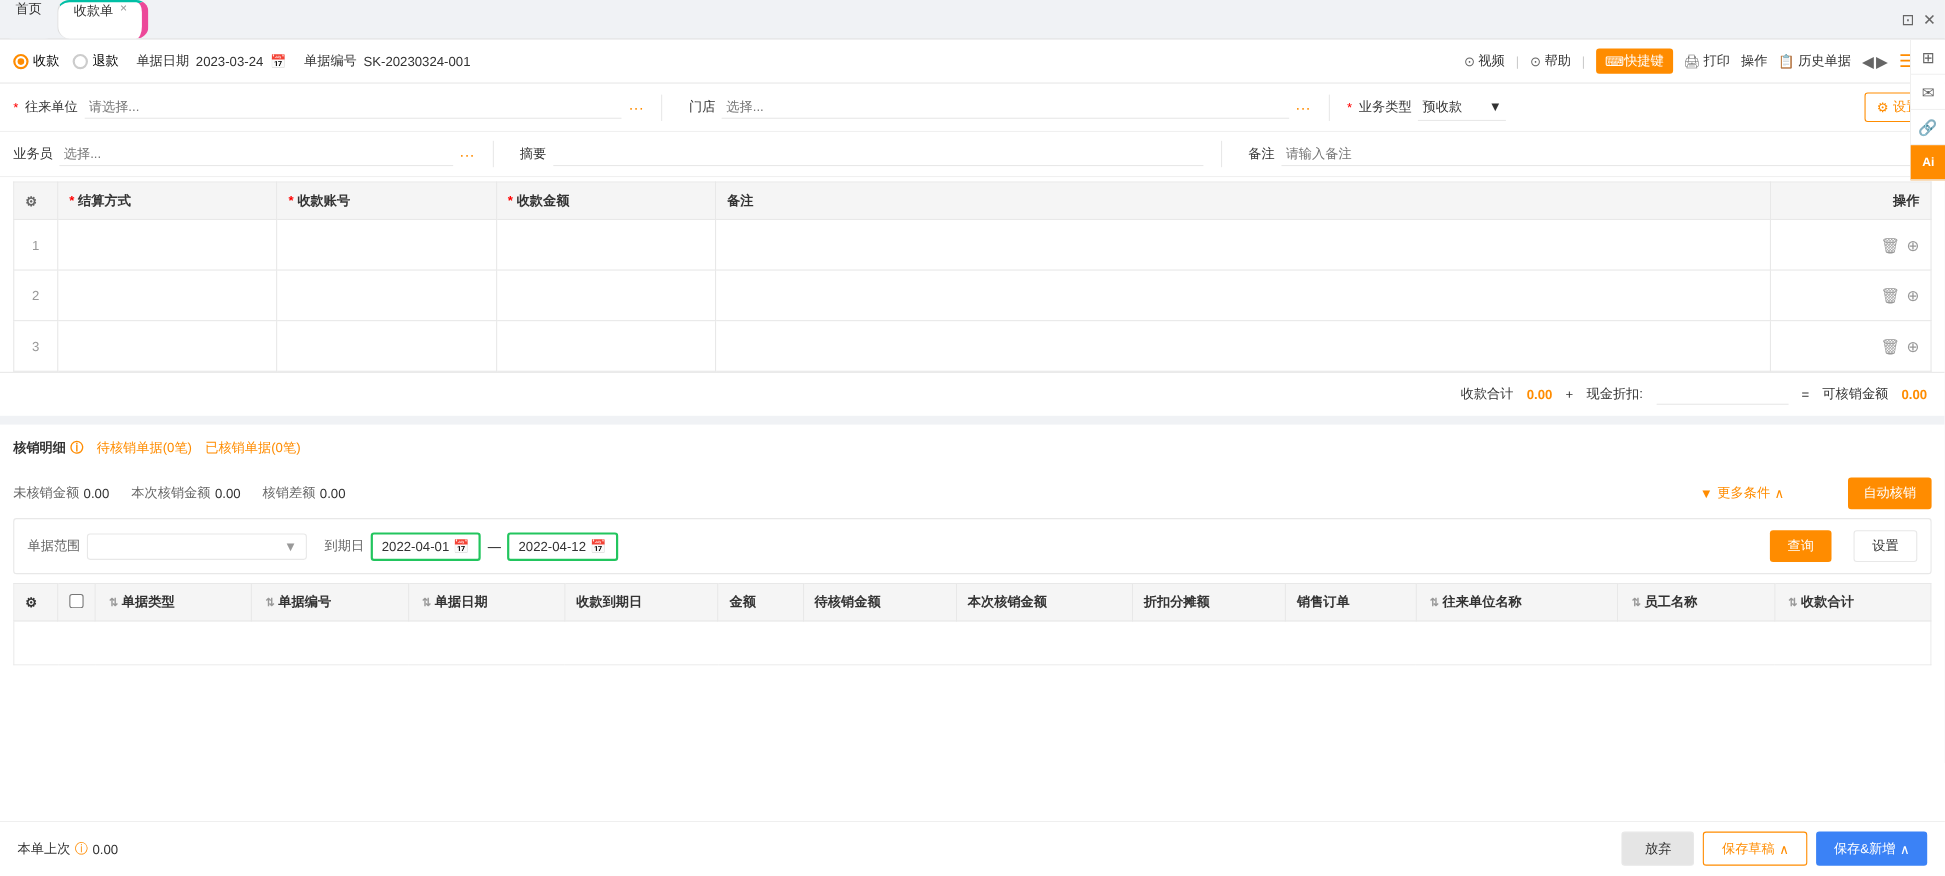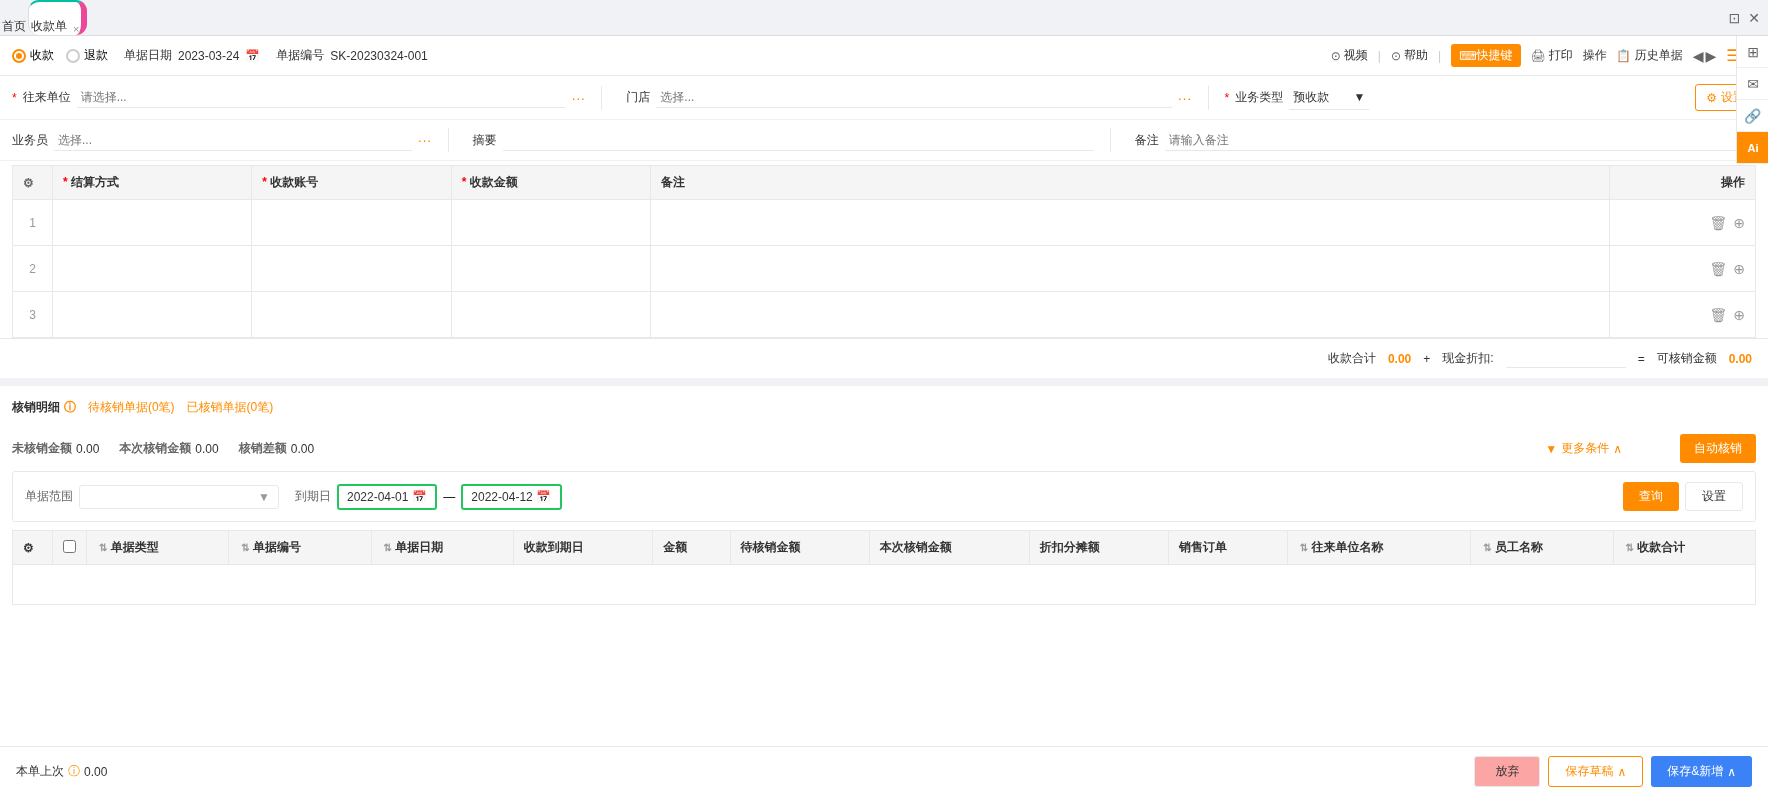--- a/index.html
+++ b/index.html
@@ -7,22 +7,22 @@
 
     
     .tab-bar {
       display: flex;
       align-items: center;
       background: #f0f2f5;
       height: 36px;
       border-bottom: 1px solid #ddd;
     }
     .tab-item {
-      display: flex; align-items: flex-end;
-      padding: 0 2px;
+      display: flex; align-items: flex-start;
+      padding: 0 14px;
       height: 100%;
       cursor: pointer;
       font-size: 13px;
       color: #333;
       border-radius: 11px;
     }
     .tab-item.home {
       background: #f0f2f5;
       color: #333;
     }
@@ -189,21 +189,21 @@
       color: #ff8c00; cursor: pointer; font-size: 12px;
     }
 
     
     .stats-row {
       display: flex; align-items: center; gap: 20px;
       padding: 8px 0;
       font-size: 12px; color: #333;
     }
     .stats-row .stat-item { display: flex; align-items: center; gap: 4px; }
-    .stats-row .stat-label { color: #666; font-weight: bold; }
+    .stats-row .stat-label { color: #666; }
     .stats-row .stat-value { color: #333; }
 
     
     .query-bar {
       display: flex; align-items: center; justify-content: flex-end;
       padding: 8px 0;
       gap: 10px;
     }
     .more-filter { display: flex; align-items: center; gap: 4px; color: #ff8c00; cursor: pointer; }
     .auto-verif-btn {
@@ -228,21 +228,21 @@
       border-radius: 3px; min-width: 200px; cursor: pointer;
       color: #999;
     }
     .filter-date {
       display: flex; align-items: center; gap: 4px;
       border: 2px solid #22c55e; padding: 4px 8px;
       border-radius: 3px; color: #333; cursor: pointer;
     }
     .filter-date .cal-icon { color: #ff8c00; }
     .date-range { display: flex; align-items: center; gap: 6px; }
-    .filter-right { margin-left: auto; display: flex; gap: 6px; }
+    .filter-right { margin-left: auto; display: flex; gap: 20px; }
     .query-btn {
       background: #ff8c00; color: #fff;
       border: none; padding: 5px 16px; border-radius: 3px; cursor: pointer;
     }
     .settings-filter-btn {
       border: 1px solid #e8e8e8; background: #fff;
       padding: 5px 16px; border-radius: 3px; cursor: pointer; color: #333;
     }
 
     
@@ -265,21 +265,21 @@
       display: flex; align-items: center;
       background: #fff;
       border-top: 1px solid #e8e8e8;
       padding: 10px 16px;
       height: 50px;
       z-index: 100;
     }
     .footer-left { display: flex; align-items: center; gap: 4px; color: #333; }
     .footer-right { margin-left: auto; display: flex; gap: 8px; }
     .btn-abandon {
-      border: 1px solid #e8e8e8; background: #fca5a5;
+      border: 1px solid #e8e8e8; background: #e5e5e5;
       padding: 6px 20px; border-radius: 3px; cursor: pointer; color: #333;
     }
     .btn-save-draft {
       border: 1px solid #ff8c00; background: #fff; color: #ff8c00;
       padding: 6px 16px; border-radius: 3px; cursor: pointer;
       display: flex; align-items: center; gap: 4px;
     }
     .btn-save-new {
       background: #3b82f6; color: #fff;
       border: none; padding: 6px 16px; border-radius: 3px; cursor: pointer;

